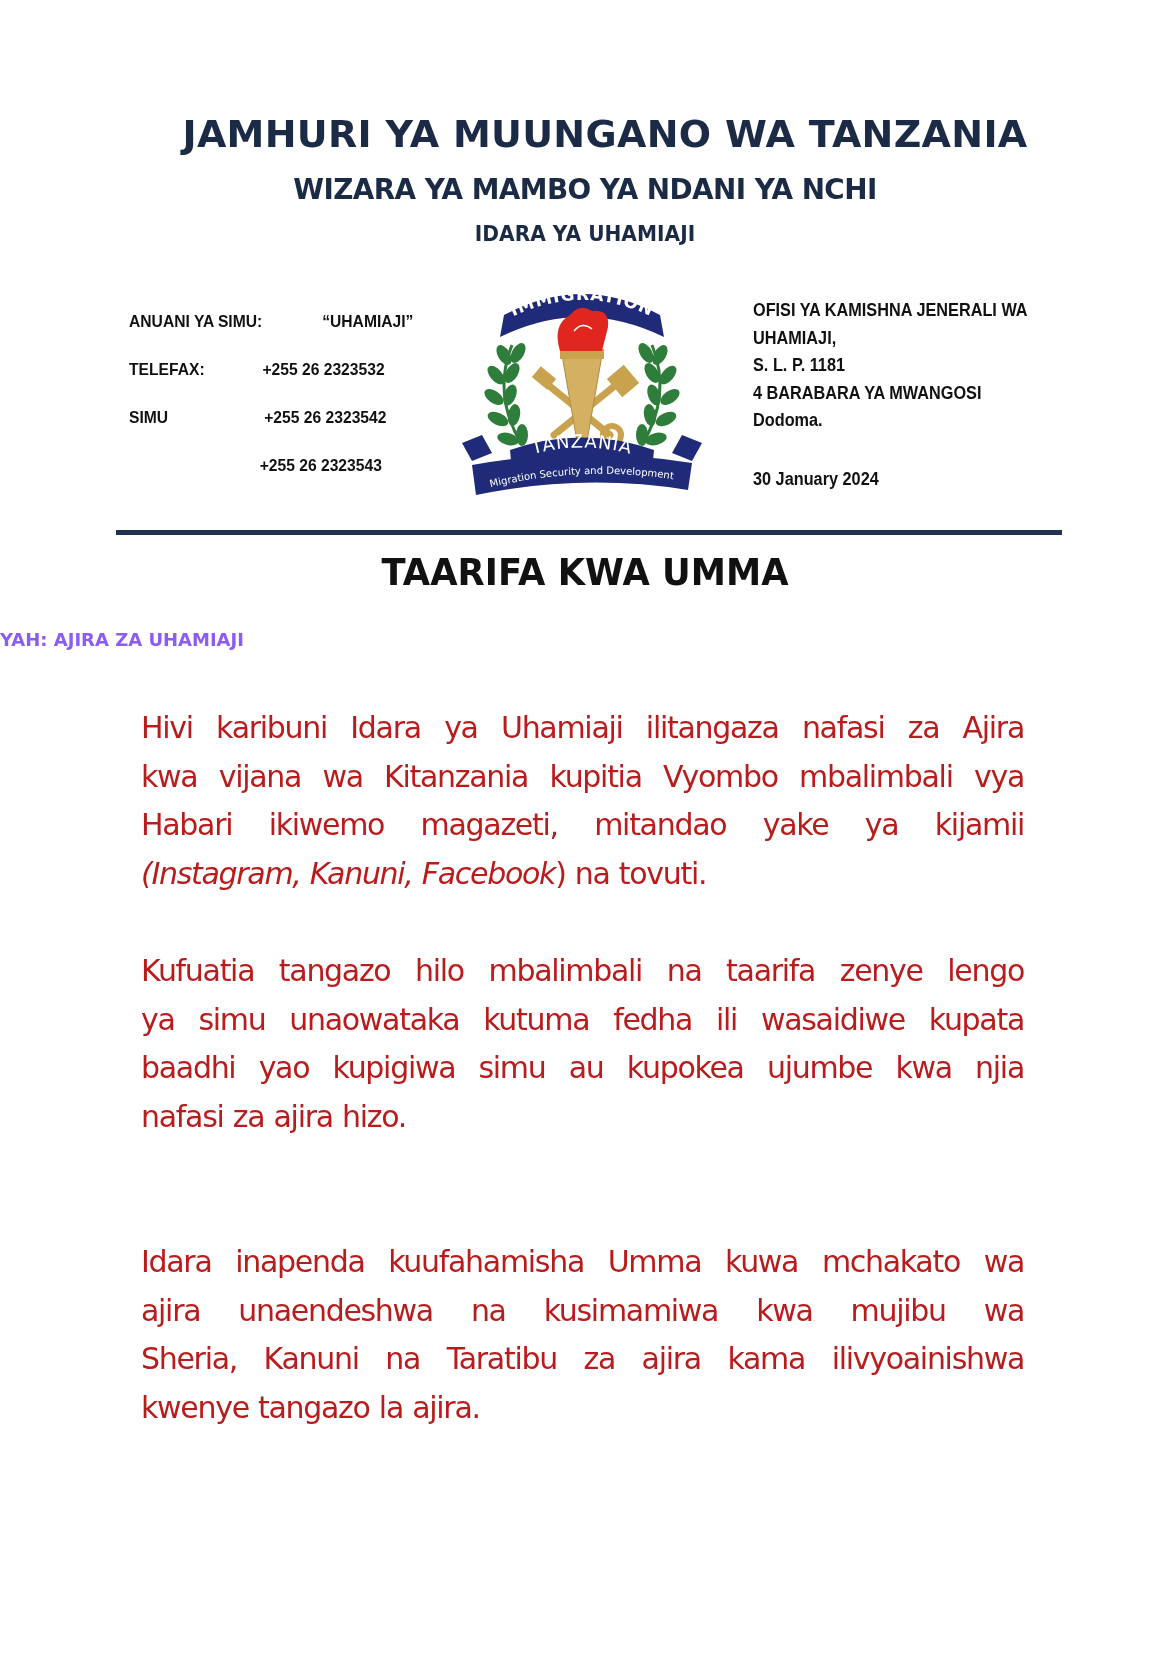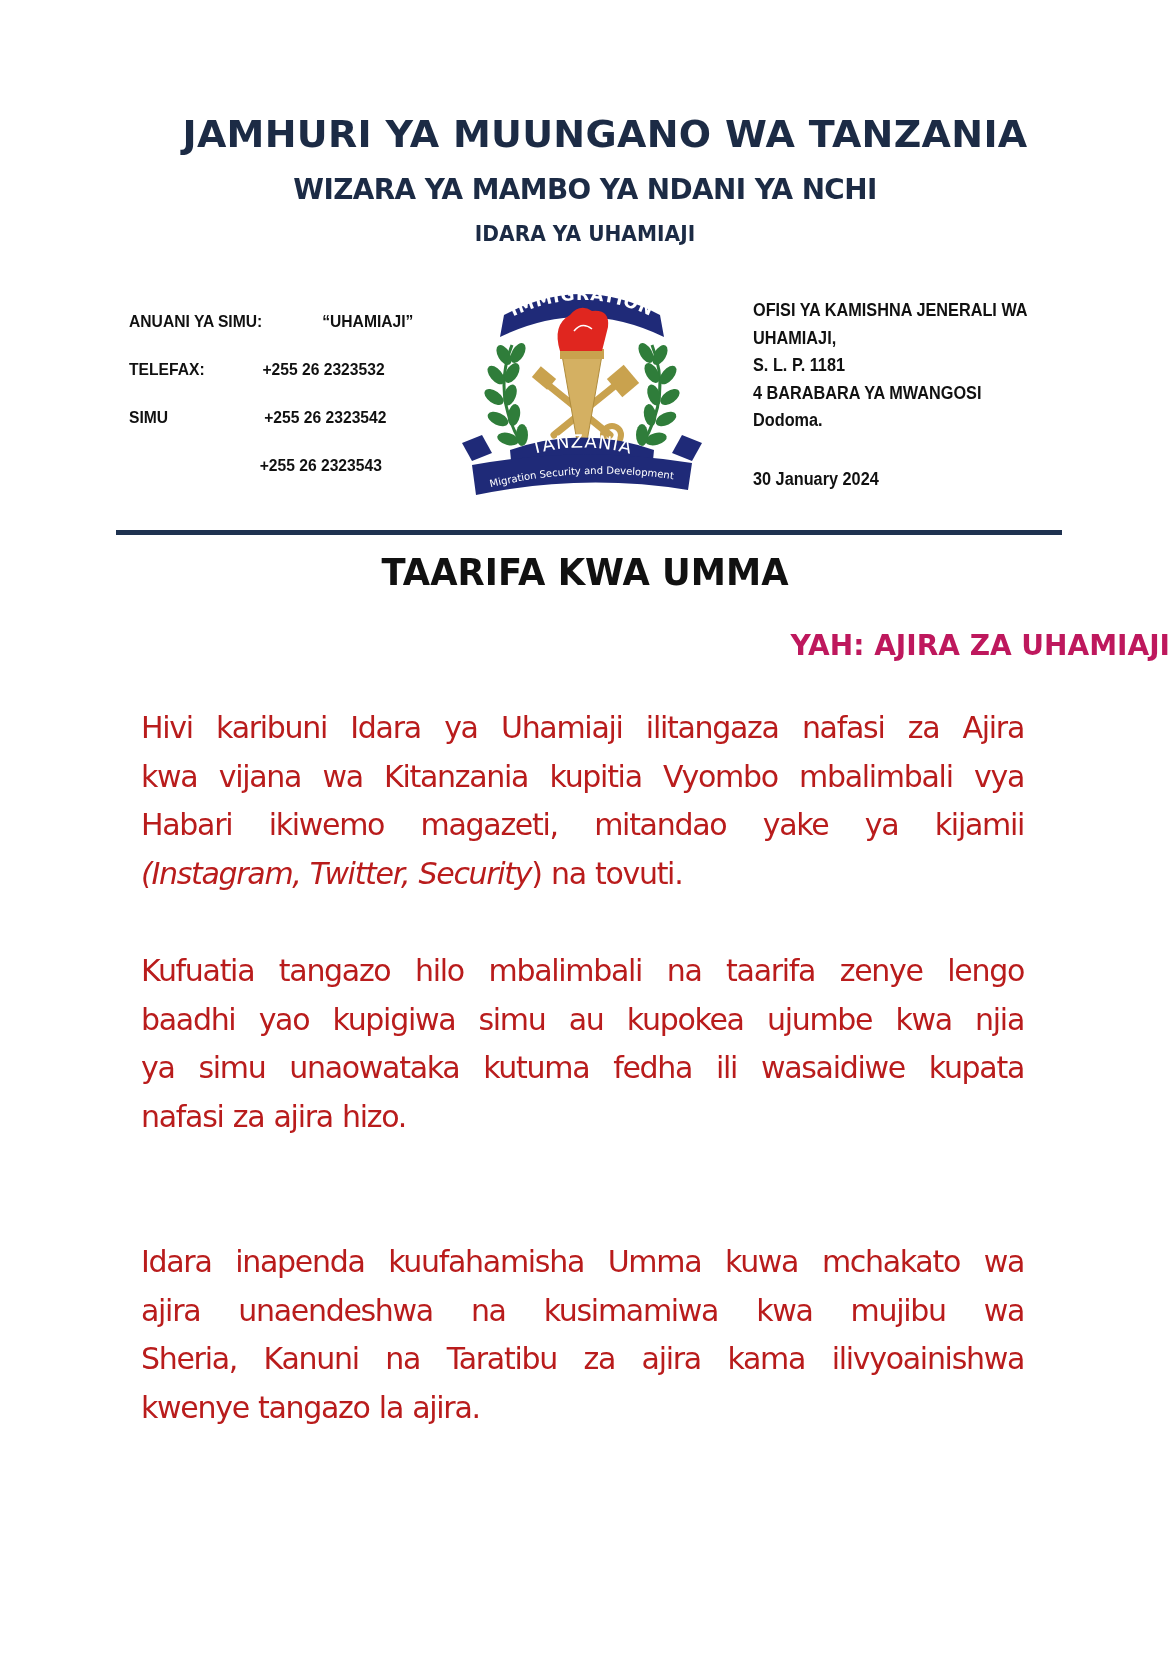--- a/index.html
+++ b/index.html
@@ -39,23 +39,23 @@
   .emblem { position: absolute; left: 452px; top: 285px; width: 260px; height: 220px; }
 
   .divider { position: absolute; left: 116px; top: 530px; width: 946px; height: 5px; background: #1f3250; }
 
   .title {
     position: absolute; left: 0; width: 1170px; top: 550px; text-align: center;
     font-family: "DejaVu Sans", sans-serif; font-weight: bold; color: #111;
     font-size: 38px; transform: scaleX(0.93); white-space: nowrap;
   }
   .subtitle {
-    position: absolute; left: 0; width: 1170px; top: 629px; text-align: right;
-    font-family: "DejaVu Sans", sans-serif; font-weight: bold; color: #be185d;
-    font-size: 28px; white-space: nowrap;
+    position: absolute; left: 0; width: 1170px; top: 629px; text-align: left;
+    font-family: "DejaVu Sans", sans-serif; font-weight: bold; color: #8b5cf6;
+    font-size: 18px; white-space: nowrap;
   }
 
   .body-text {
     position: absolute; left: 141px; width: 883px;
     font-family: "DejaVu Sans", sans-serif; color: #b91c1c; font-size: 30px;
     line-height: 48.5px;
   }
   .line {
     display: block; height: 48.5px; white-space: nowrap; text-align: justify;
     text-align-last: justify; transform-origin: left top;
@@ -168,27 +168,27 @@
 
   <div class="divider"></div>
 
   <div class="title">TAARIFA KWA UMMA</div>
   <div class="subtitle">YAH: AJIRA ZA UHAMIAJI</div>
 
   <div class="body-text p1 squeeze">
     <span class="line">Hivi karibuni Idara ya Uhamiaji ilitangaza nafasi za Ajira</span>
     <span class="line">kwa vijana wa Kitanzania kupitia Vyombo mbalimbali vya</span>
     <span class="line">Habari ikiwemo magazeti, mitandao yake ya kijamii</span>
-    <span class="line last"><em>(Instagram, Twitter, Security</em><span>) na tovuti.</span></span>
+    <span class="line last"><em>(Instagram, Kanuni, Facebook</em><span>) na tovuti.</span></span>
   </div>
 
   <div class="body-text p2 squeeze">
     <span class="line">Kufuatia tangazo hilo mbalimbali na taarifa zenye lengo</span>
+    <span class="line">ya simu unaowataka kutuma fedha ili wasaidiwe kupata</span>
     <span class="line">baadhi yao kupigiwa simu au kupokea ujumbe kwa njia</span>
-    <span class="line">ya simu unaowataka kutuma fedha ili wasaidiwe kupata</span>
     <span class="line last">nafasi za ajira hizo.</span>
   </div>
 
   <div class="body-text p3 squeeze">
     <span class="line">Idara inapenda kuufahamisha Umma kuwa mchakato wa</span>
     <span class="line">ajira unaendeshwa na kusimamiwa kwa mujibu wa</span>
     <span class="line">Sheria, Kanuni na Taratibu za ajira kama ilivyoainishwa</span>
     <span class="line last">kwenye tangazo la ajira.</span>
   </div>
 

